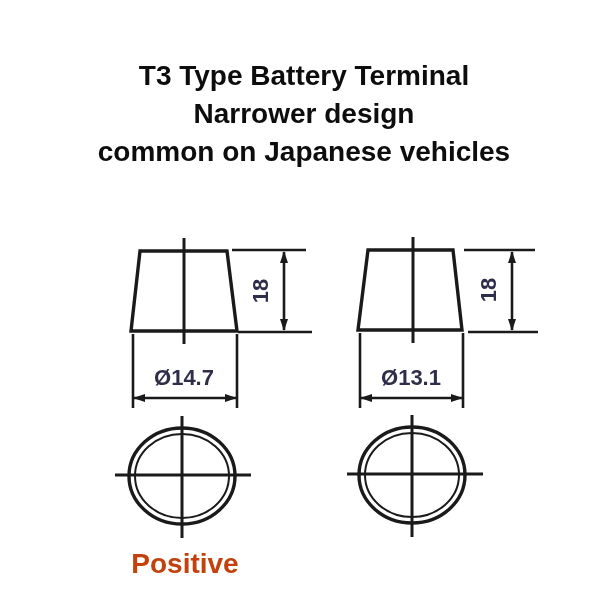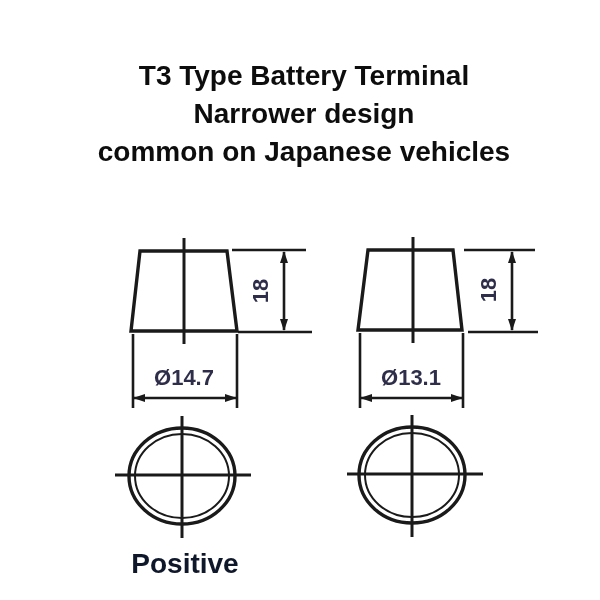--- a/index.html
+++ b/index.html
@@ -74,21 +74,21 @@
     stroke-width: 3;
   }
   .terminal-label {
     position: absolute;
     top: 549px;
     width: 200px;
     text-align: center;
     font-size: 28px;
     font-weight: bold;
     line-height: 30px;
-    color: #0f172a;
+    color: #c2410c;
     white-space: nowrap;
   }
   .label-positive { left: 85px; }
   .label-negative { left: 317px; }
 </style>
 </head>
 <body>
 
 <div class="page">
 

